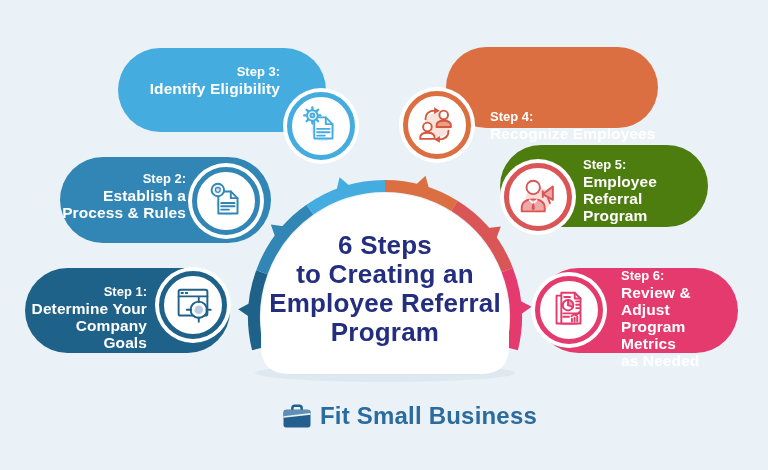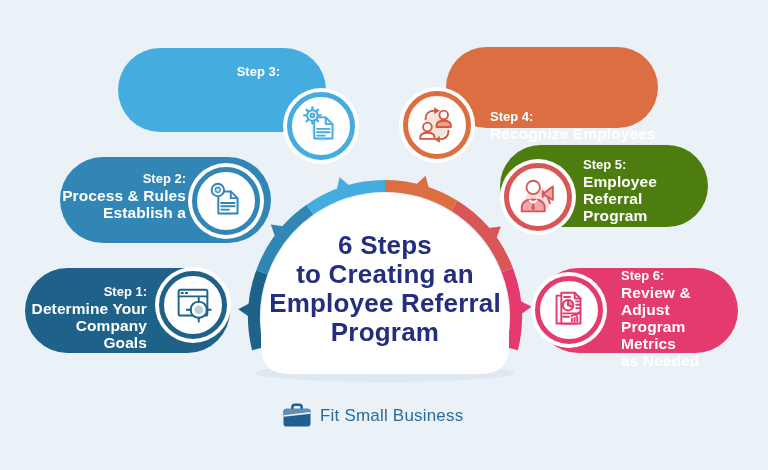--- a/index.html
+++ b/index.html
@@ -18,21 +18,21 @@
   .ptxt.right{text-align:right;}
   .ptxt.left{text-align:left;}
   .step-label{font-size:13px;font-weight:600;line-height:16px;}
   .step-line{font-size:15.5px;font-weight:700;line-height:17px;letter-spacing:.1px;}
   #dome-svg{position:absolute;left:0;top:0;z-index:1;pointer-events:none;}
   #title{
     position:absolute;left:252px;top:231px;width:266px;z-index:2;
     text-align:center;font-weight:800;font-size:26px;line-height:29px;letter-spacing:.2px;
   }
   #brand{position:absolute;left:281px;top:402px;display:flex;align-items:center;gap:7px;z-index:2;}
-  #brand-name{font-size:17px;font-weight:400;letter-spacing:.2px;}
+  #brand-name{font-size:24px;font-weight:700;letter-spacing:.2px;}
   .seg{fill:none;stroke-width:12;}
 </style>
 </head>
 <body>
 
 <div id="canvas" style="background-color: rgb(234, 242, 248);">
 
   <svg id="dome-svg" width="768" height="470" viewBox="0 0 768 470">
     <ellipse cx="385" cy="373" rx="130" ry="9" fill="#dde8f1"></ellipse>
     <path class="seg" d="M 257.9 348.7 A 131 131 0 0 1 261.9 272.2" stroke="#1e6289"></path>
@@ -53,20 +53,21 @@
   <div id="title" style="color: rgb(35, 46, 126);">
     <div>6 Steps</div>
     <div>to Creating an</div>
     <div>Employee Referral</div>
     <div>Program</div>
   </div>
 
   <div class="pill" style="left: 118px; top: 48px; width: 208px; height: 84px; z-index: 2; background-color: rgb(69, 172, 223);">
     <div class="ptxt right" style="right:46px;top:16px;width:160px;">
       <div class="step-label">Step 3:</div>
+      <div class="step-line">Identify Eligibility</div>
     </div>
   </div>
   <div class="icon-circle" style="left: 287px; top: 92px; border-color: rgb(69, 172, 223);">
     <svg viewBox="0 0 48 48">
       <circle cx="26" cy="28" r="12" fill="#ddeef9"></circle>
       <g fill="none" stroke-width="2" stroke-linecap="round" stroke-linejoin="round" stroke="#45acdf">
         <path d="M17 15 h12 l7 7 v15 h-19 z" fill="#ffffff"></path>
         <path d="M29 15 v7 h7"></path>
         <line x1="20" y1="27" x2="33" y2="27"></line>
         <line x1="20" y1="30.5" x2="33" y2="30.5"></line>
@@ -83,22 +84,22 @@
         </g>
         <circle cx="15" cy="13" r="5.5" fill="#ffffff"></circle>
         <circle cx="15" cy="13" r="2" fill="#bfe2f5"></circle>
       </g>
     </svg>
   </div>
 
   <div class="pill" style="left: 60px; top: 157px; width: 211px; height: 86px; z-index: 2; background-color: rgb(49, 134, 181);">
     <div class="ptxt right" style="right:85px;top:14px;width:124px;padding-left:41px;">
       <div class="step-label">Step 2:</div>
+      <div class="step-line">Establish a</div>
       <div class="step-line">Process &amp; Rules</div>
-      <div class="step-line">Establish a</div>
     </div>
   </div>
   <div class="icon-circle" style="left: 192px; top: 167px; border-color: rgb(49, 134, 181);">
     <svg viewBox="0 0 48 48">
       <circle cx="26" cy="27" r="12" fill="#ddeaf3"></circle>
       <g fill="none" stroke-width="2" stroke-linecap="round" stroke-linejoin="round" stroke="#3186b5">
         <path d="M16 14 h13 l7 7 v16 h-20 z" fill="#ffffff"></path>
         <path d="M29 14 v7 h7"></path>
         <line x1="19" y1="26" x2="33" y2="26"></line>
         <line x1="19" y1="29.5" x2="33" y2="29.5"></line>

